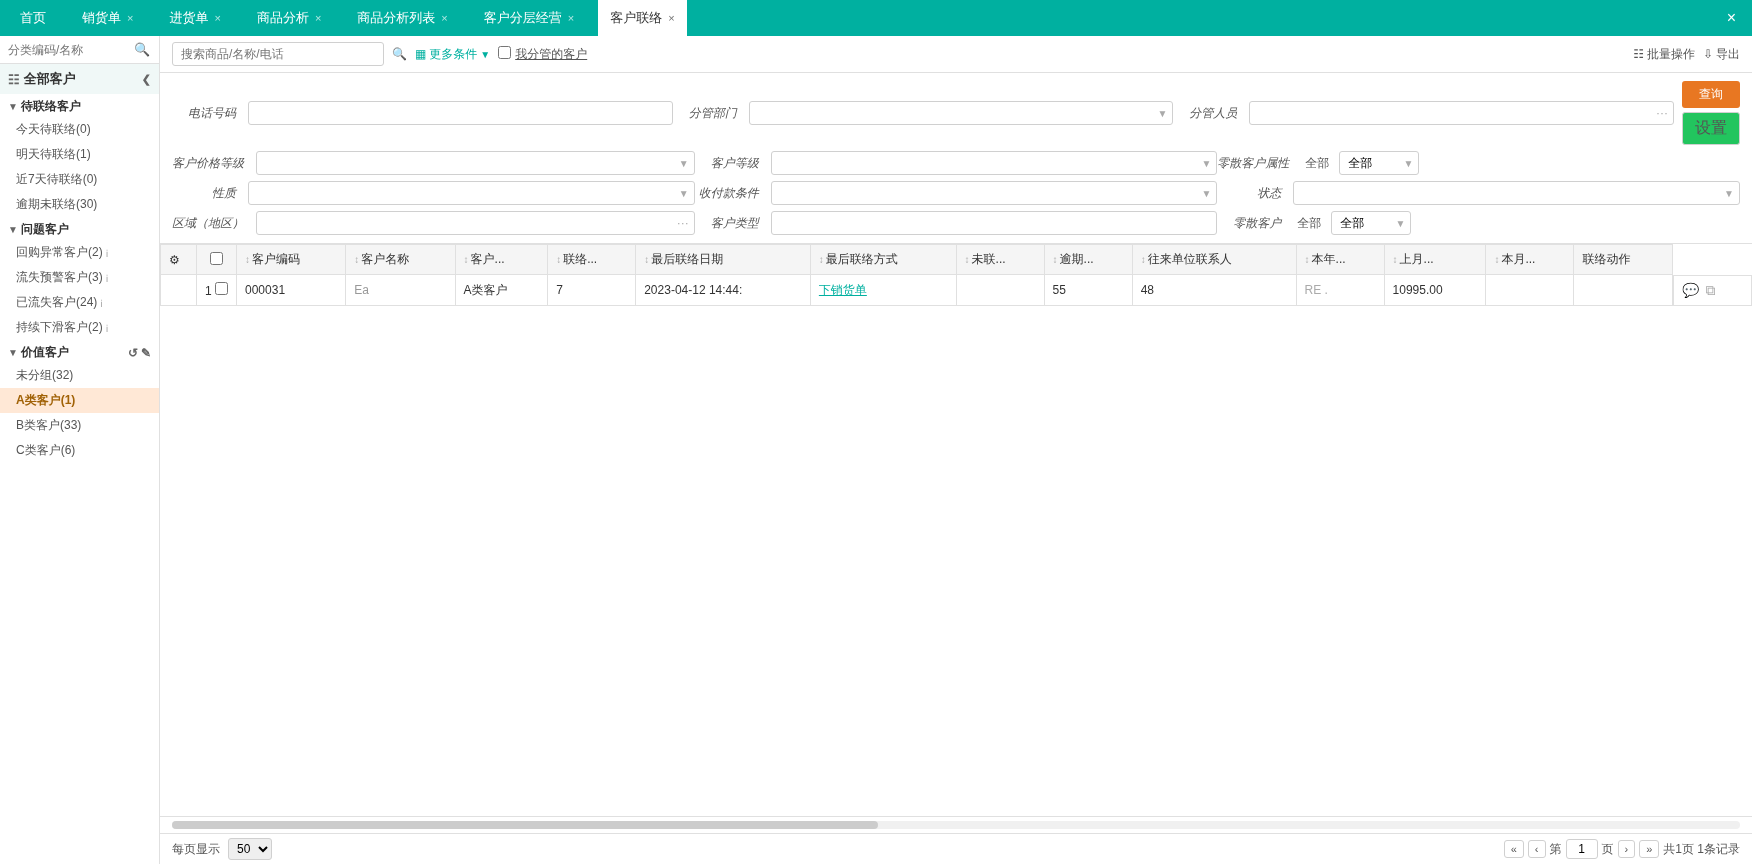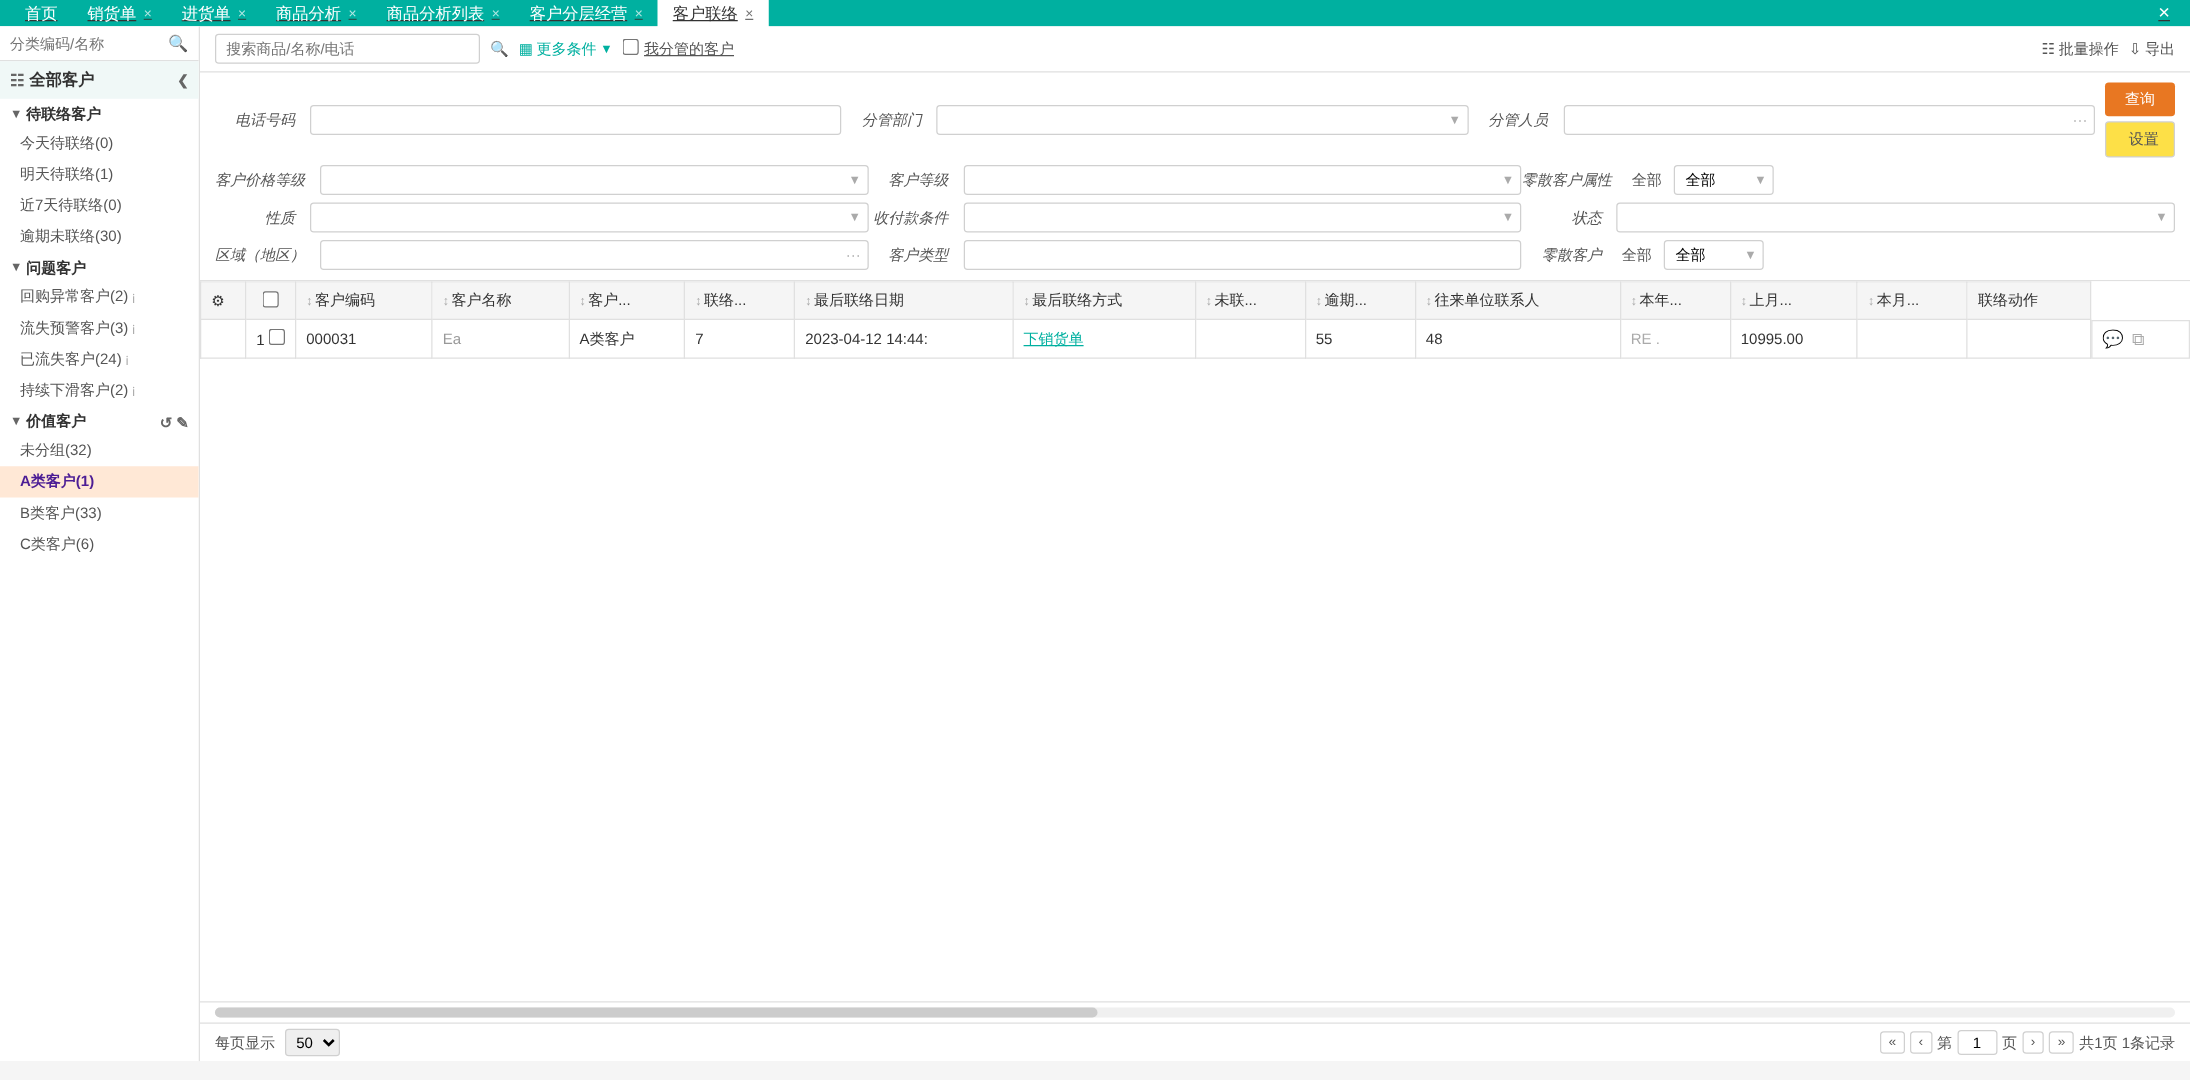--- a/index.html
+++ b/index.html
@@ -1,26 +1,25 @@
 <!DOCTYPE html>
 <html><head>
   <meta charset="utf-8">
   <style>
     * { box-sizing: border-box; margin: 0; padding: 0; }
     body { font-family: "Microsoft YaHei", sans-serif; font-size: 12px; background: #f5f5f5; color: #333; overflow: hidden; }
 
     
     .top-nav {
       background: #00b0a0;
-      height: 21px;
+      height: 36px;
       display: flex;
       align-items: center;
       padding: 0 8px;
-      gap: 0;
-      text-decoration: underline;
+      gap: 12px;
     }
     .nav-item {
       color: #fff;
       padding: 0 12px;
       height: 36px;
       display: flex;
       align-items: center;
       cursor: pointer;
       font-size: 13px;
       white-space: nowrap;
@@ -100,21 +99,21 @@
 
     .sidebar-item {
       padding: 4px 8px 4px 16px;
       cursor: pointer;
       color: #555;
       font-size: 12px;
       display: flex;
       align-items: center;
       gap: 3px;
     }
-    .sidebar-item.active { background: #ffe8d6; color: #4c1d95; font-weight: bold; }
+    .sidebar-item.active { background: #ffe8d6; color: #a16207; font-weight: bold; }
     .sidebar-item .info-icon { color: #aaa; font-size: 10px; }
     .filter-btn {
       color: #00b0a0;
       cursor: pointer;
       display: flex;
       align-items: center;
       gap: 3px;
       font-size: 12px;
     }
     .filter-btn .arrow { font-size: 10px; }
@@ -143,28 +142,27 @@
     .query-btn {
       background: #e87722;
       color: #fff;
       border: none;
       border-radius: 3px;
       padding: 5px 16px;
       font-size: 12px;
       cursor: pointer;
     }
     .settings-btn {
-      background: #fde047;
+      background: #22c55e;
       color: #555;
       border: 1px solid #d0d0d0;
       border-radius: 3px;
       padding: 5px 12px;
-      font-size: 12px;
-      cursor: pointer;
-      text-align: right;
+      font-size: 16px;
+      cursor: pointer;
     }
 
     
     .table-wrapper {
       flex: 1;
       overflow: auto;
       background: #fff;
       margin: 0;
     }
     table {

